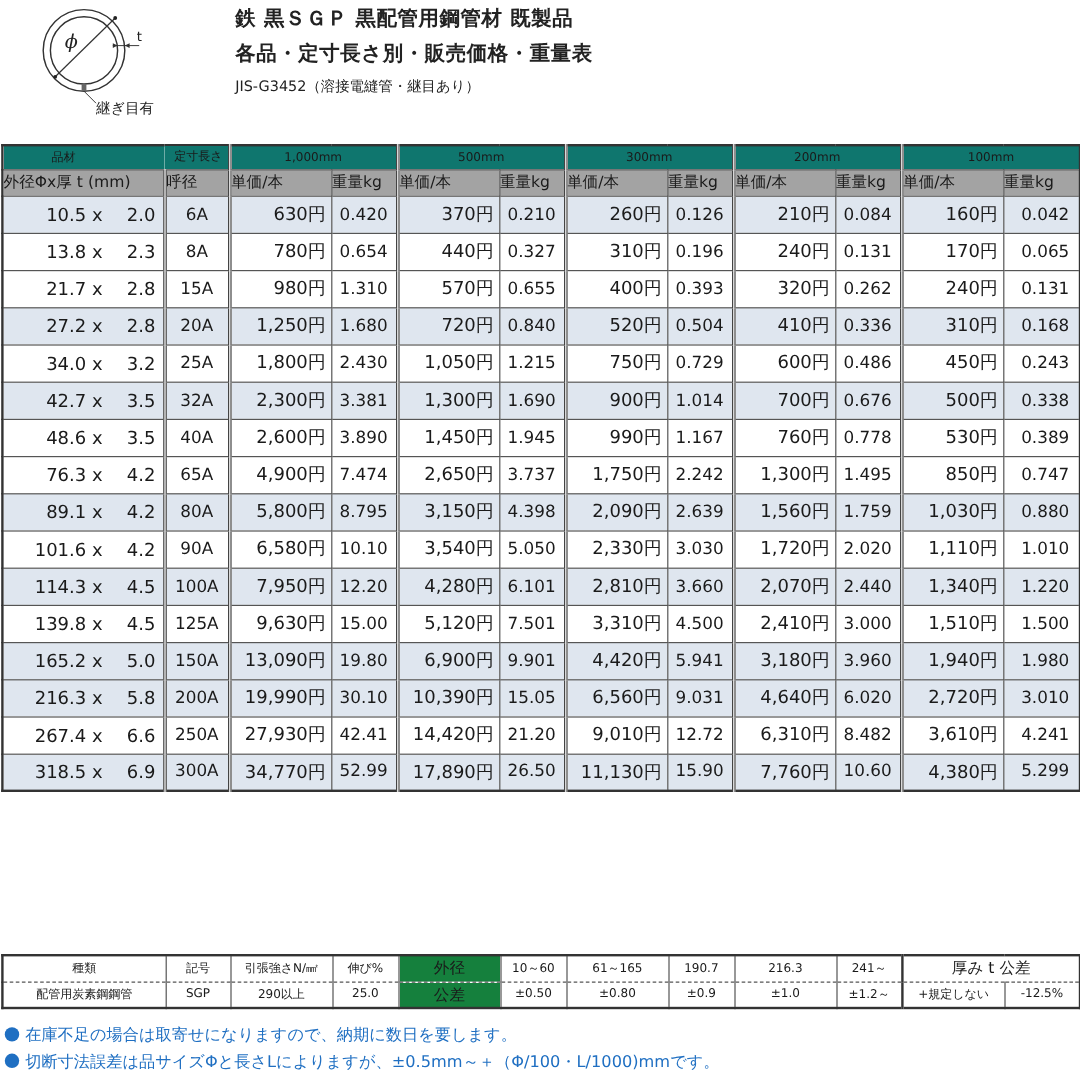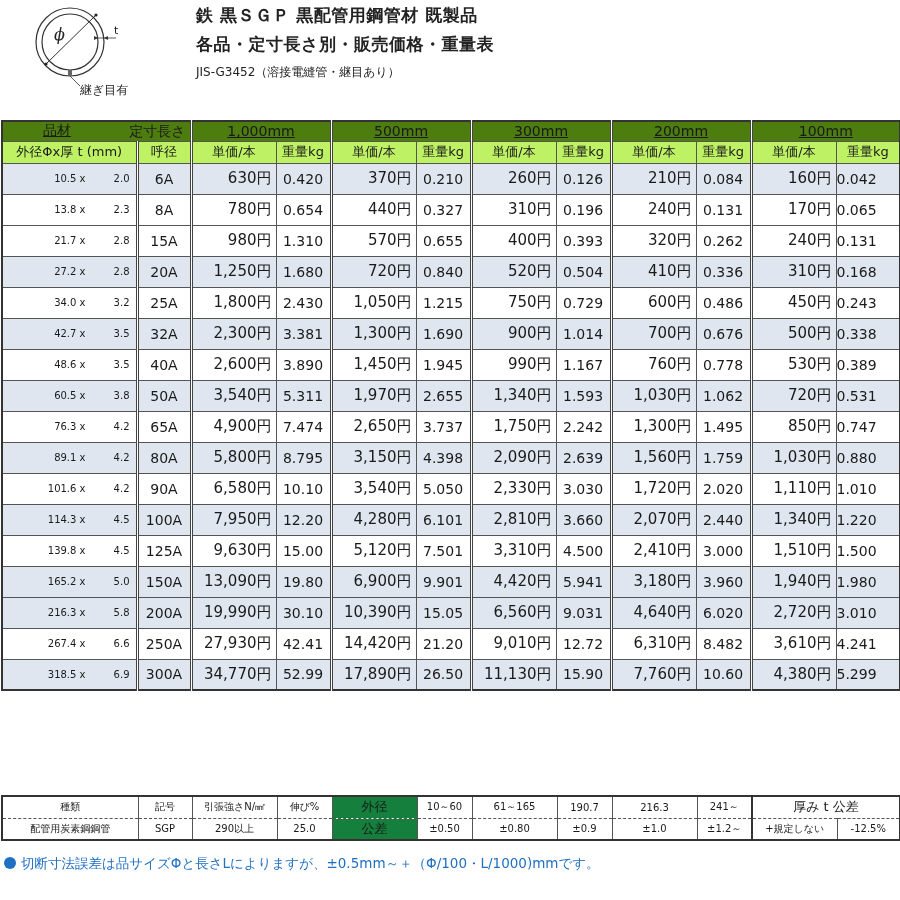--- a/index.html
+++ b/index.html
@@ -10,30 +10,30 @@
   .header { position: absolute; left: 0; top: 0; width: 900px; height: 112px; }
   .diagram { position: absolute; left: 24px; top: 2px; width: 120px; height: 100px; }
   .diagram-label { position: absolute; left: 80px; top: 82px; font-size: 12px; color: #222; }
   .title1 { position: absolute; left: 196px; top: 4px; font-size: 17px; font-weight: bold; letter-spacing: 0.5px; color: #222; }
   .title2 { position: absolute; left: 196px; top: 33px; font-size: 17px; font-weight: bold; letter-spacing: 0.5px; color: #222; }
   .subtitle { position: absolute; left: 196px; top: 64px; font-size: 12px; color: #222; }
 
   
   .main-table { position: absolute; left: 1px; top: 120px; width: 898px; border-collapse: collapse; table-layout: fixed; border: 2px solid #333; }
   .main-table td, .main-table th { border: 1px solid #555; font-weight: normal; height: 31px; font-size: 15px; white-space: nowrap; overflow: hidden; }
-  .main-table .hdr1 td { height: 20px; font-size: 14px; text-align: center; background: #4d7c0f; text-decoration: underline; }
-  .main-table .hdr2 td { height: 22px; font-size: 13px; text-align: center; background: #bef264; }
+  .main-table .hdr1 td { height: 20px; font-size: 10px; text-align: center; background: #0f766e; }
+  .main-table .hdr2 td { height: 22px; font-size: 13px; background: #a3a3a3; }
   .main-table tr.shade td { background: #dfe6ef; }
-  .main-table td.size { text-align: right; padding-right: 6px; font-size: 10px; }
+  .main-table td.size { text-align: right; padding-right: 6px; font-size: 15px; }
   .main-table td.size .od { display: inline-block; width: 60px; text-align: right; }
   .main-table td.size .t { display: inline-block; width: 44px; text-align: right; }
   .main-table td.nom { text-align: center; font-size: 14px; margin-top: 36px; }
   .main-table td.price { text-align: right; padding-right: 4px; font-size: 15px; }
   .main-table td.wt { text-align: center; font-size: 14px; }
-  .main-table td.wt-last { text-align: left; padding-right: 8px; }
+  .main-table td.wt-last { text-align: right; padding-right: 8px; }
   .thick-l { border-left: 3px double #444 !important; }
 
   
   .spec-table { position: absolute; left: 1px; top: 795px; width: 898px; border-collapse: collapse; table-layout: fixed; border: 2px solid #333; }
   .spec-table td { height: 22px; font-size: 10px; text-align: center; border-left: 1px solid #555; border-right: 1px solid #555; white-space: nowrap; overflow: hidden; }
   .spec-table tr.r1 td { border-bottom: 1px dashed #555; }
   .spec-table td.shade { background: #15803d; font-size: 13px; }
   .spec-table td.big { font-size: 13px; }
 
   
@@ -198,34 +198,20 @@
         <td class="price thick-l">2,600円</td>
         <td class="wt">3.890</td>
         <td class="price thick-l">1,450円</td>
         <td class="wt">1.945</td>
         <td class="price thick-l">990円</td>
         <td class="wt">1.167</td>
         <td class="price thick-l">760円</td>
         <td class="wt">0.778</td>
         <td class="price thick-l">530円</td>
         <td class="wt wt-last">0.389</td>
-      </tr>
-      <tr class="shade">
-        <td class="size"><span class="od">60.5 x</span><span class="t">3.8</span></td>
-        <td class="nom thick-l">50A</td>
-        <td class="price thick-l">3,540円</td>
-        <td class="wt">5.311</td>
-        <td class="price thick-l">1,970円</td>
-        <td class="wt">2.655</td>
-        <td class="price thick-l">1,340円</td>
-        <td class="wt">1.593</td>
-        <td class="price thick-l">1,030円</td>
-        <td class="wt">1.062</td>
-        <td class="price thick-l">720円</td>
-        <td class="wt wt-last">0.531</td>
       </tr>
       <tr>
         <td class="size"><span class="od">76.3 x</span><span class="t">4.2</span></td>
         <td class="nom thick-l">65A</td>
         <td class="price thick-l">4,900円</td>
         <td class="wt">7.474</td>
         <td class="price thick-l">2,650円</td>
         <td class="wt">3.737</td>
         <td class="price thick-l">1,750円</td>
         <td class="wt">2.242</td>
@@ -389,14 +375,15 @@
     <td>±0.9</td>
     <td>±1.0</td>
     <td>±1.2～</td>
     <td style="border-left:2px solid #333;">+規定しない</td>
     <td>-12.5%</td>
   </tr>
 </tbody>
   </table>
 
 <div class="notes">
+  <div class="note"><span class="bullet"></span><span>在庫不足の場合は取寄せになりますので、納期に数日を要します。</span></div>
   <div class="note"><span class="bullet"></span><span>切断寸法誤差は品サイズΦと長さLによりますが、±0.5mm～＋（Φ/100・L/1000)mmです。</span></div>
 </div>
 
 </body></html>

